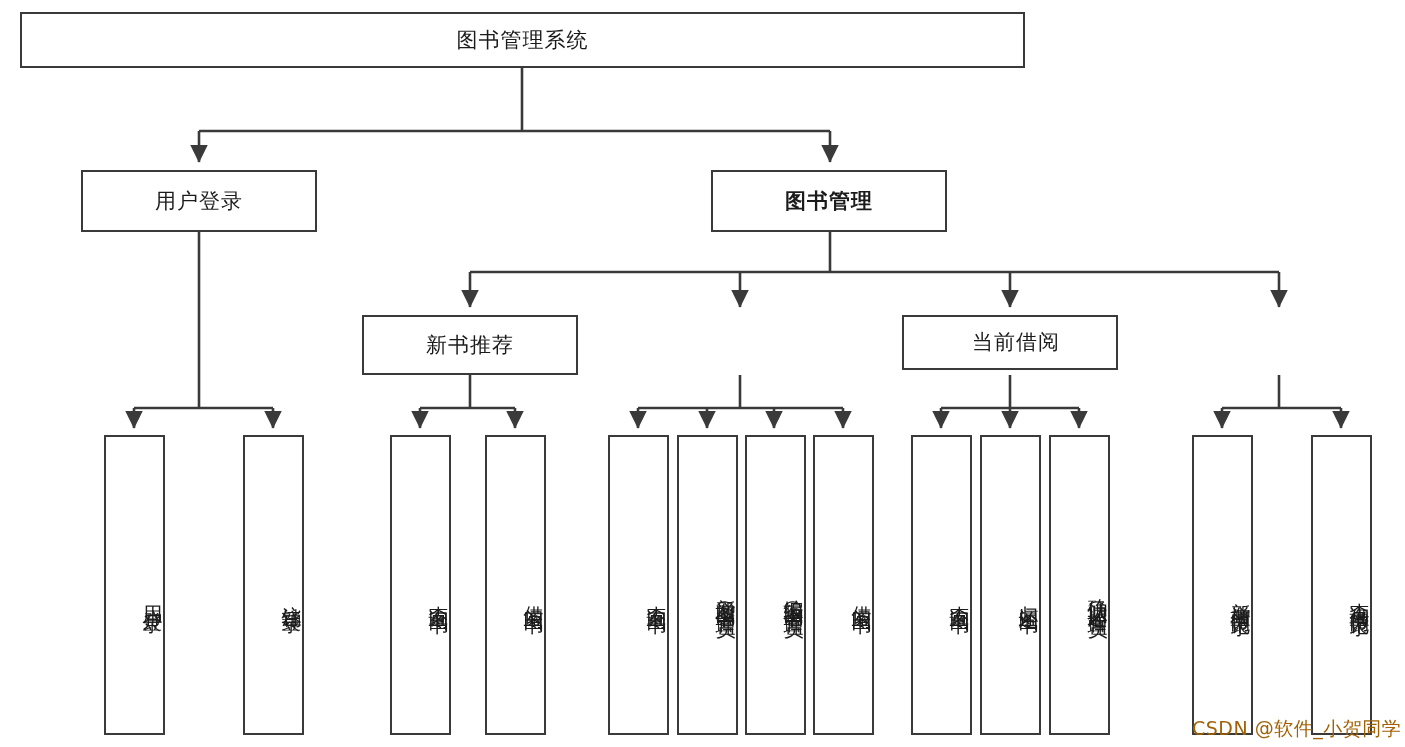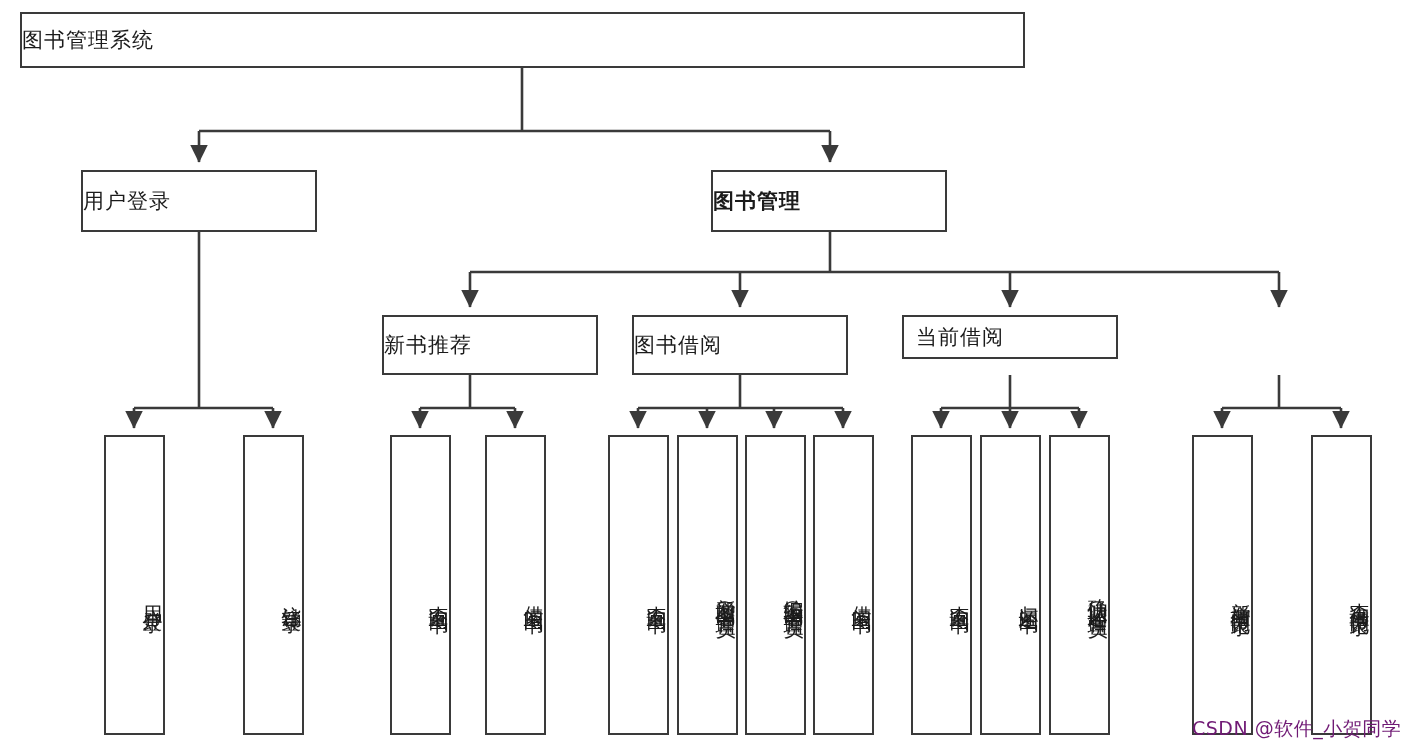--- a/index.html
+++ b/index.html
@@ -22,21 +22,21 @@
     height:747px;
     pointer-events:none;
   }
   .node{
     position:absolute;
     box-sizing:border-box;
     background:#ffffff;
     border:2.5px solid #3a3a3a;
     display:flex;
     align-items:center;
-    justify-content:flex-start;
+    justify-content:center;
     text-align:center;
     color:#1b1b1b;
     z-index:2;
   }
   .node.horiz{
     font-size:21px;
     line-height:1.25;
     letter-spacing:1px;
   }
   .node.vert{
@@ -51,21 +51,21 @@
   }
   .node.vert .vtext{
     writing-mode:vertical-rl;
     text-orientation:upright;
     display:block;
   }
   .watermark{
     position:absolute;
     z-index:3;
     font-size:19px;
-    color:#701a75;
+    color:#a16207;
     letter-spacing:0.5px;
     white-space:nowrap;
     font-family:"DejaVu Sans","Liberation Sans",sans-serif;
   }
 </style>
 </head>
 <body>
 
 <div id="canvas">
 
@@ -123,27 +123,24 @@
     <span>图书管理系统</span>
   </div>
 
   <div class="node horiz" style="left:81px;top:170px;width:236px;height:62px;">
     <span>用户登录</span>
   </div>
   <div class="node horiz" style="left:711px;top:170px;width:236px;height:62px;font-weight:bold;">
     <span>图书管理</span>
   </div>
 
-  <div class="node horiz" style="left:362px;top:315px;width:216px;height:60px;margin-left:20px;">
+  <div class="node horiz" style="left:362px;top:315px;width:216px;height:60px;">
     <span>新书推荐</span>
   </div>
-  <div class="node horiz" style="left:632px;top:315px;width:216px;height:60px;">
-    <span>图书借阅</span>
-  </div>
-  <div class="node horiz" style="left:902px;top:315px;width:216px;height:44px;padding-left:12px;">
+  <div class="node horiz" style="left:902px;top:315px;width:216px;height:55px;padding-left:12px;">
     <span>当前借阅</span>
   </div>
 
   <div class="node vert" style="left:104px;top:435px;width:61px;height:300px;">
     <span class="vtext">用户登录</span>
   </div>
   <div class="node vert" style="left:243px;top:435px;width:61px;height:300px;">
     <span class="vtext">注销登录</span>
   </div>
 

